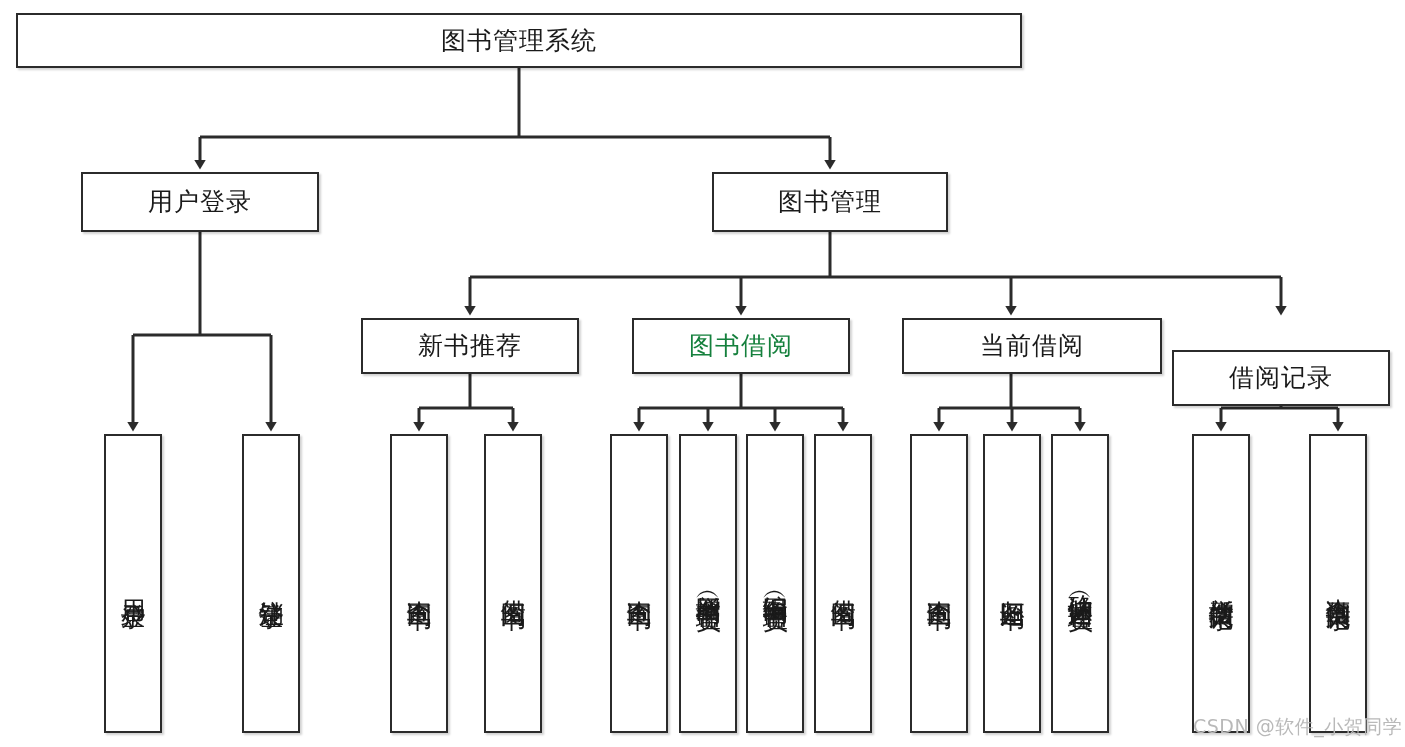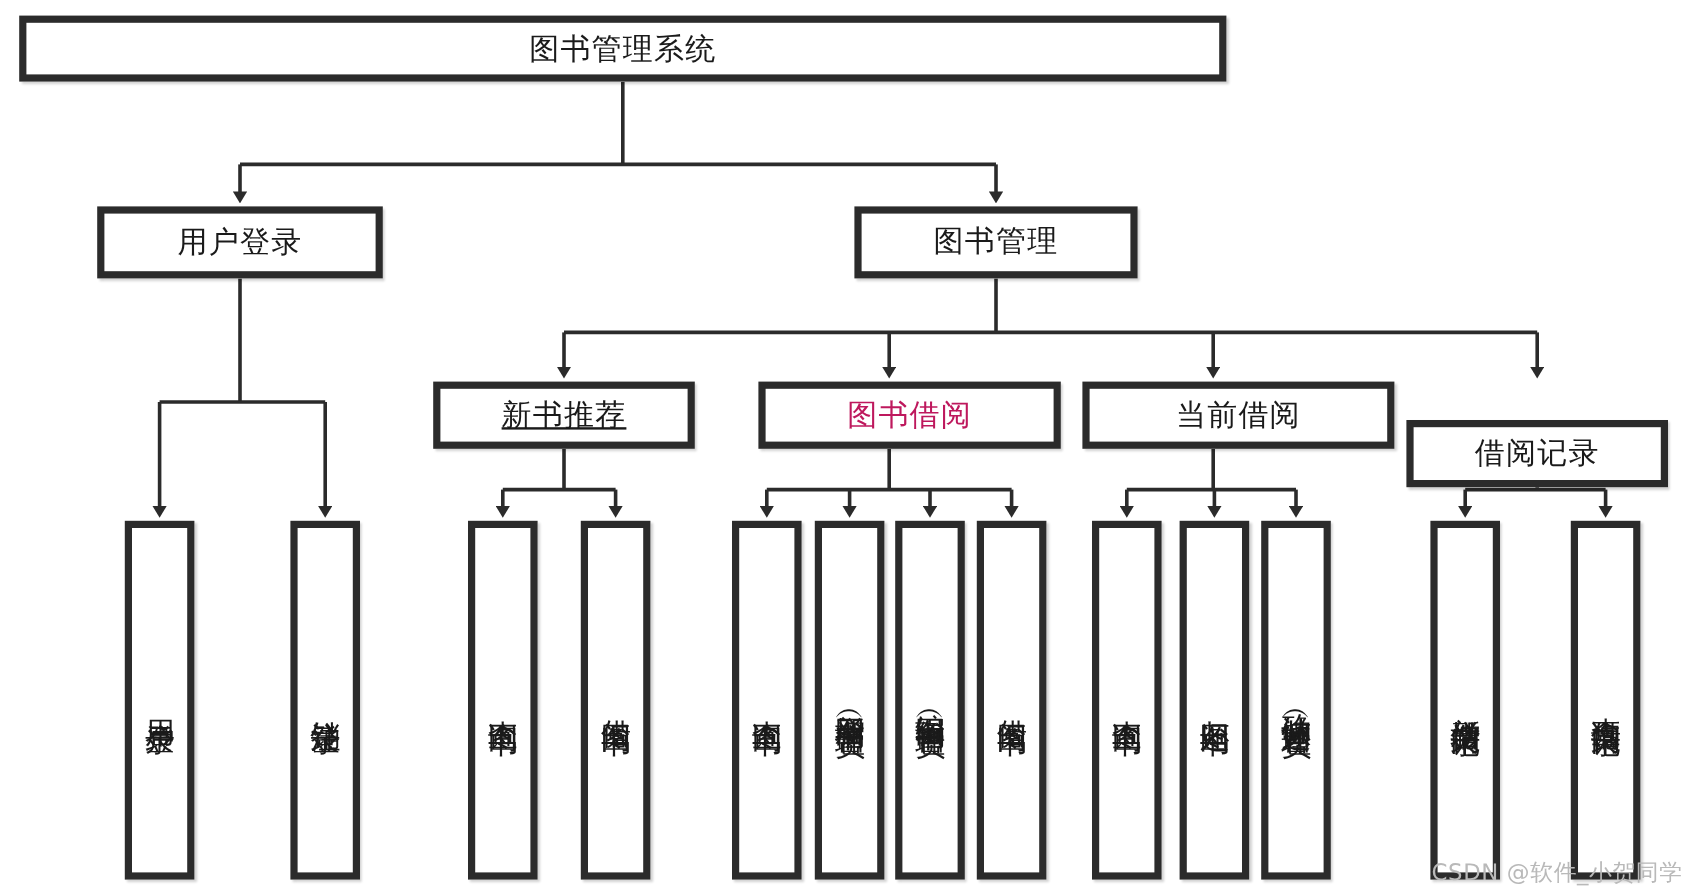--- a/index.html
+++ b/index.html
@@ -21,21 +21,21 @@
     position: absolute;
     left: 0;
     top: 0;
     width: 1405px;
     height: 747px;
   }
   .node {
     position: absolute;
     box-sizing: border-box;
     background: #ffffff;
-    border: 6px solid #701a75;
+    border: 2px solid #701a75;
     box-shadow: 2px 2px 2px rgba(0,0,0,0.18);
     display: flex;
     align-items: center;
     justify-content: center;
     color: #1a1a1a;
   }
   .node.horizontal {
     font-size: 25px;
     line-height: 1.1;
     letter-spacing: 1px;
@@ -111,27 +111,27 @@
       </g>
   </svg>
 
   <div id="nodes">
       <div class="node horizontal" style="left: 16px; top: 13px; width: 1006px; height: 55px; border-color: rgb(43, 43, 43); background: rgb(255, 255, 255); color: rgb(26, 26, 26);">
         <span class="label">图书管理系统</span>
       </div>
       <div class="node horizontal" style="left: 81px; top: 172px; width: 238px; height: 60px; border-color: rgb(43, 43, 43); background: rgb(255, 255, 255); color: rgb(26, 26, 26);">
         <span class="label">用户登录</span>
       </div>
-      <div class="node horizontal" style="left: 712px; top: 172px; width: 236px; height: 60px; border-color: rgb(43, 43, 43); background: rgb(255, 255, 255); color: rgb(26, 26, 26); font-family: Liberation Serif, serif;">
+      <div class="node horizontal" style="left: 712px; top: 172px; width: 236px; height: 60px; border-color: rgb(43, 43, 43); background: rgb(255, 255, 255); color: rgb(26, 26, 26);">
         <span class="label">图书管理</span>
       </div>
-      <div class="node horizontal" style="left: 361px; top: 318px; width: 218px; height: 56px; border-color: rgb(43, 43, 43); background: rgb(255, 255, 255); color: rgb(26, 26, 26); text-decoration: underline;">
+      <div class="node horizontal" style="left: 361px; top: 318px; width: 218px; height: 56px; border-color: rgb(43, 43, 43); background: rgb(255, 255, 255); color: rgb(26, 26, 26);">
         <span class="label">新书推荐</span>
       </div>
-      <div class="node horizontal" style="left: 632px; top: 318px; width: 252px; height: 56px; border-color: rgb(43, 43, 43); background: rgb(255, 255, 255); color: #be185d;">
+      <div class="node horizontal" style="left: 632px; top: 318px; width: 218px; height: 56px; border-color: rgb(43, 43, 43); background: rgb(255, 255, 255); color: #15803d;">
         <span class="label">图书借阅</span>
       </div>
       <div class="node horizontal" style="left: 902px; top: 318px; width: 260px; height: 56px; border-color: rgb(43, 43, 43); background: rgb(255, 255, 255); color: rgb(26, 26, 26);">
         <span class="label">当前借阅</span>
       </div>
       <div class="node horizontal" style="left: 1172px; top: 318px; width: 218px; height: 56px; border-color: rgb(43, 43, 43); background: rgb(255, 255, 255); color: rgb(26, 26, 26); margin-top: 32px;">
         <span class="label">借阅记录</span>
       </div>
       <div class="node vertical" style="left: 104px; top: 434px; width: 58px; height: 299px; border-color: rgb(43, 43, 43); background: rgb(255, 255, 255); color: rgb(26, 26, 26);">
         <span class="label">用户登录</span>

